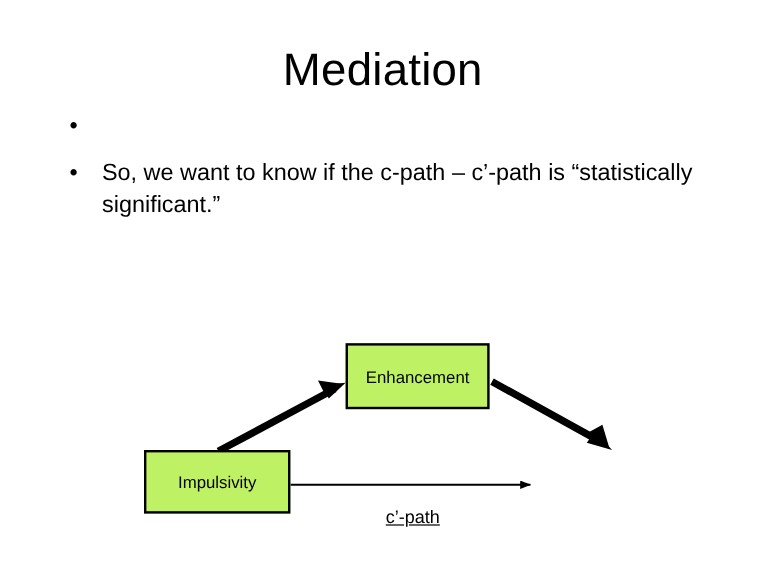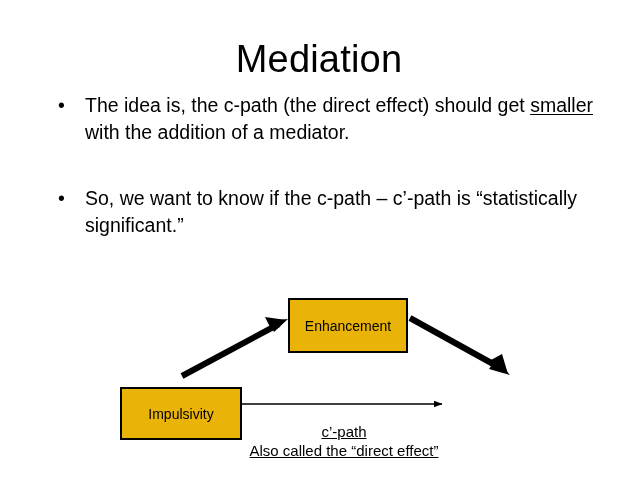--- a/index.html
+++ b/index.html
@@ -83,31 +83,30 @@
     left: 0;
     top: 0;
     width: 638px;
     height: 208px;
     overflow: visible;
   }
   .node-box {
     position: absolute;
     box-sizing: border-box;
     border: 2px solid #000000;
-    background: #eab308;
+    background: #bef264;
     display: flex;
     align-items: center;
     justify-content: center;
     text-align: center;
     font-family: "Liberation Sans", sans-serif;
     font-size: 14px;
     line-height: 18px;
     font-weight: 400;
     color: #000000;
-    margin-top: 12px;
   }
   .node-mediator {
     left: 288px;
     top: 16px;
     width: 120px;
     height: 55px;
   }
   .node-predictor {
     left: 120px;
     top: 105px;
@@ -145,21 +144,20 @@
 <body>
 
 <div class="slide">
 
   <div class="slide-title">Mediation</div>
 
   <div class="body-list">
 
     <div class="bullet-row">
       <span class="bullet-marker">•</span>
-      <span class="bullet-text"><span>The idea is, the c-path (the direct effect) should get </span><u>smaller</u><span> with the addition of a mediator.</span></span>
     </div>
 
     <div class="bullet-row">
       <span class="bullet-marker">•</span>
       <span class="bullet-text"><span>So, we want to know if the c-path – c’-path is “statistically significant.”</span></span>
     </div>
 
   </div>
 
   <div class="diagram">
@@ -194,18 +192,17 @@
         </span>
     </div>
 
     <div class="node-box node-predictor">
       <span class="node-label">Impulsivity</span>
     </div>
 
 
     <div class="path-caption">
       <span>c’-path</span>
-      <span class="line2">Also called the “direct effect”</span>
     </div>
 
   </div>
 
 </div>
 
 </body></html>

